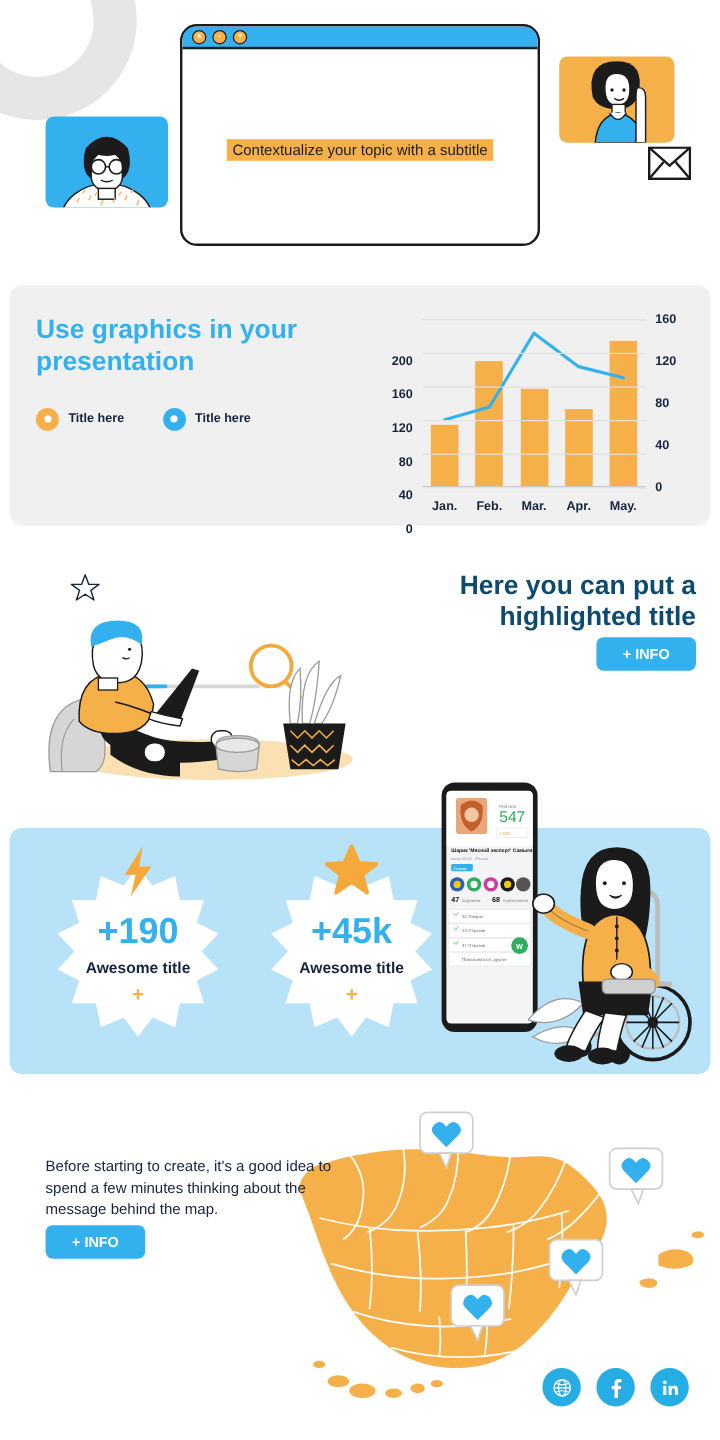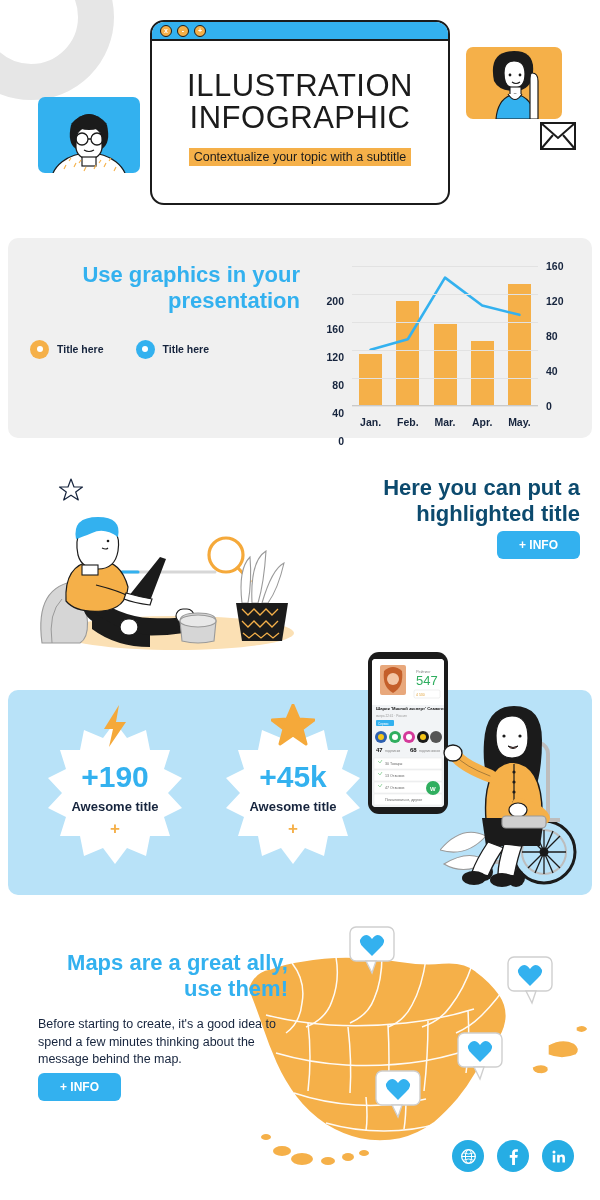--- a/index.html
+++ b/index.html
@@ -62,21 +62,21 @@
     position: absolute; left: 540px; top: 122px; width: 36px; height: 28px;
   }
 
   
   .panel-grey {
     position: absolute; left: 8px; top: 238px; width: 584px; height: 200px;
     background: #f0f0f0; border-radius: 10px;
   }
   .sec2-left { position: absolute; left: 30px; top: 262px; width: 270px; }
   .h-blue {
-    color: #33b1ef; font-size: 22px; font-weight: bold; line-height: 1.18; text-align: right;
+    color: #33b1ef; font-size: 22px; font-weight: bold; line-height: 1.18;
   }
   .body-txt { color: #16243d; font-size: 12.5px; line-height: 1.42; }
   .sec2-body { margin-top: 18px; }
   .legend-row { display: flex; gap: 32px; margin-top: 26px; align-items: center; }
   .legend-item { display: flex; align-items: center; gap: 8px; }
   .legend-dot {
     width: 19px; height: 19px; border-radius: 50%;
     display: flex; align-items: center; justify-content: center;
   }
   .legend-dot::after {
@@ -135,21 +135,21 @@
   .badge-content {
     position: absolute; inset: 0; display: flex; flex-direction: column;
     align-items: center; justify-content: center; padding-top: 14px;
   }
   .badge-num { color: #33b1ef; font-size: 30px; font-weight: bold; line-height: 1; }
   .badge-title { color: #16243d; font-size: 13px; font-weight: bold; margin-top: 7px; }
   .badge-plus { color: #f5b049; font-size: 17px; font-weight: bold; margin-top: 5px; }
   .badge-icon { position: absolute; top: -14px; left: 50%; transform: translateX(-50%); }
 
   .phone {
-    position: absolute; left: 368px; top: 652px; width: 80px; height: 162px;
+    position: absolute; left: 368px; top: 652px; width: 80px; height: 208px;
     background: #1b1b1b; border-radius: 11px; padding: 7px 4px; overflow: hidden;
   }
   .phone-screen { width: 100%; height: 100%; background: #f2f4f6; border-radius: 4px; overflow: hidden; position: relative; }
   .illus-wheelchair { position: absolute; left: 440px; top: 700px; width: 150px; height: 195px; }
 
   
   .sec5 { position: absolute; left: 0; top: 915px; width: 600px; height: 285px; }
   .sec5-left { position: absolute; left: 38px; top: 35px; width: 250px; }
   .map-wrap { position: absolute; left: 236px; top: 0px; width: 364px; height: 262px; }
   .social { position: absolute; left: 452px; top: 1140px; display: flex; gap: 13px; }
@@ -193,24 +193,20 @@
       </svg>
     </div>
 
     <div class="browser">
       <div class="browser-bar">
         <span class="dot">x</span>
         <span class="dot">-</span>
         <span class="dot">+</span>
       </div>
       <div class="browser-body">
-        <div class="title-main">
-          <div>ILLUSTRATION</div>
-          <div>INFOGRAPHIC</div>
-        </div>
         <div class="subtitle-hl">Contextualize your topic with a subtitle</div>
       </div>
     </div>
 
     <div class="avatar-card avatar-orange">
       <svg viewBox="0 0 96 72" width="96" height="72">
         <path d="M28 34 q-6 -30 20 -30 q24 0 18 28 q-4 12 -18 12 q-15 0 -20 -10z" fill="#1b1b1b"></path>
         <path d="M38 26 q0 -12 10 -12 q11 0 11 13 q0 14 -11 14 q-10 0 -10 -15z" fill="#fff" stroke="#1b1b1b" stroke-width="1.2"></path>
         <circle cx="44" cy="28" r="1.4" fill="#1b1b1b"></circle>
         <circle cx="54" cy="28" r="1.4" fill="#1b1b1b"></circle>
@@ -567,21 +563,20 @@
         </g>
         <g>
           <rect x="140" y="156" width="44" height="34" rx="6" fill="#fff" stroke="#cfcfcf" stroke-width="1.4"></rect>
           <path d="M156 190 l6 12 l4 -12z" fill="#fff" stroke="#cfcfcf" stroke-width="1.4"></path>
           <path d="M162 168 q-5 -7 -10 -2 q-5 5 2 11 l8 8 l8 -8 q7 -6 2 -11 q-5 -5 -10 2z" fill="#33b1ef"></path>
         </g>
       </svg>
     </div>
 
     <div class="sec5-left">
-      <div class="h-blue">Maps are a great ally, use them!</div>
       <div class="body-txt sec3-body">Before starting to create, it's a good idea to spend a few minutes thinking about the message behind the map.</div>
       <button class="btn-info">+ INFO</button>
     </div>
   </div>
 
   <div class="social">
     <div class="social-btn">
       <svg viewBox="0 0 20 20" width="17" height="17">
         <circle cx="10" cy="10" r="8" fill="none" stroke="#fff" stroke-width="1.5"></circle>
         <ellipse cx="10" cy="10" rx="3.6" ry="8" fill="none" stroke="#fff" stroke-width="1.2"></ellipse>

